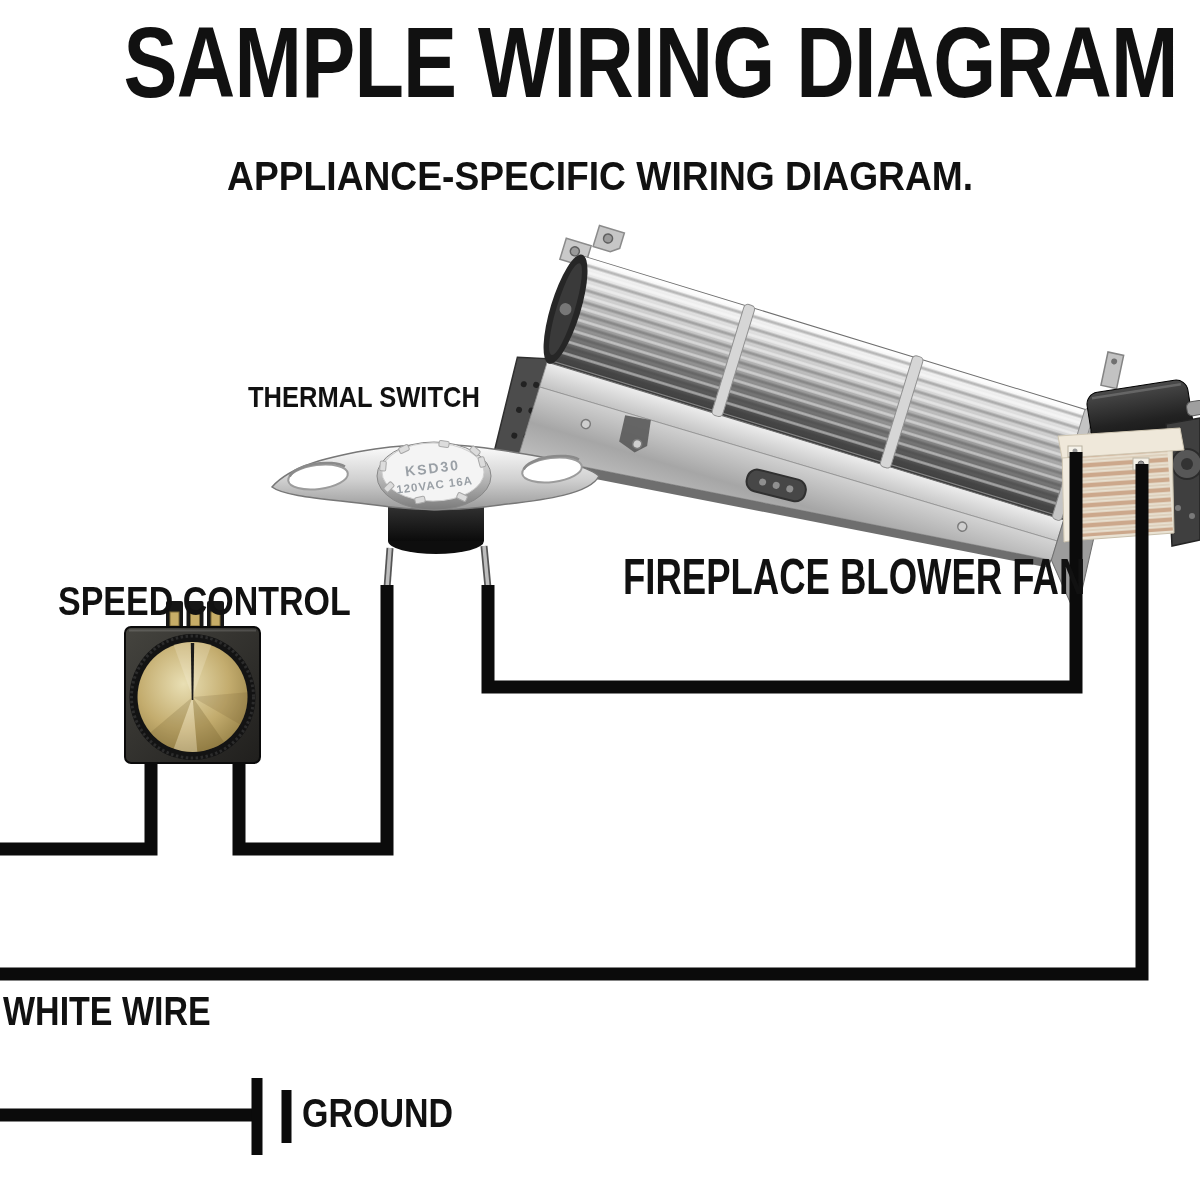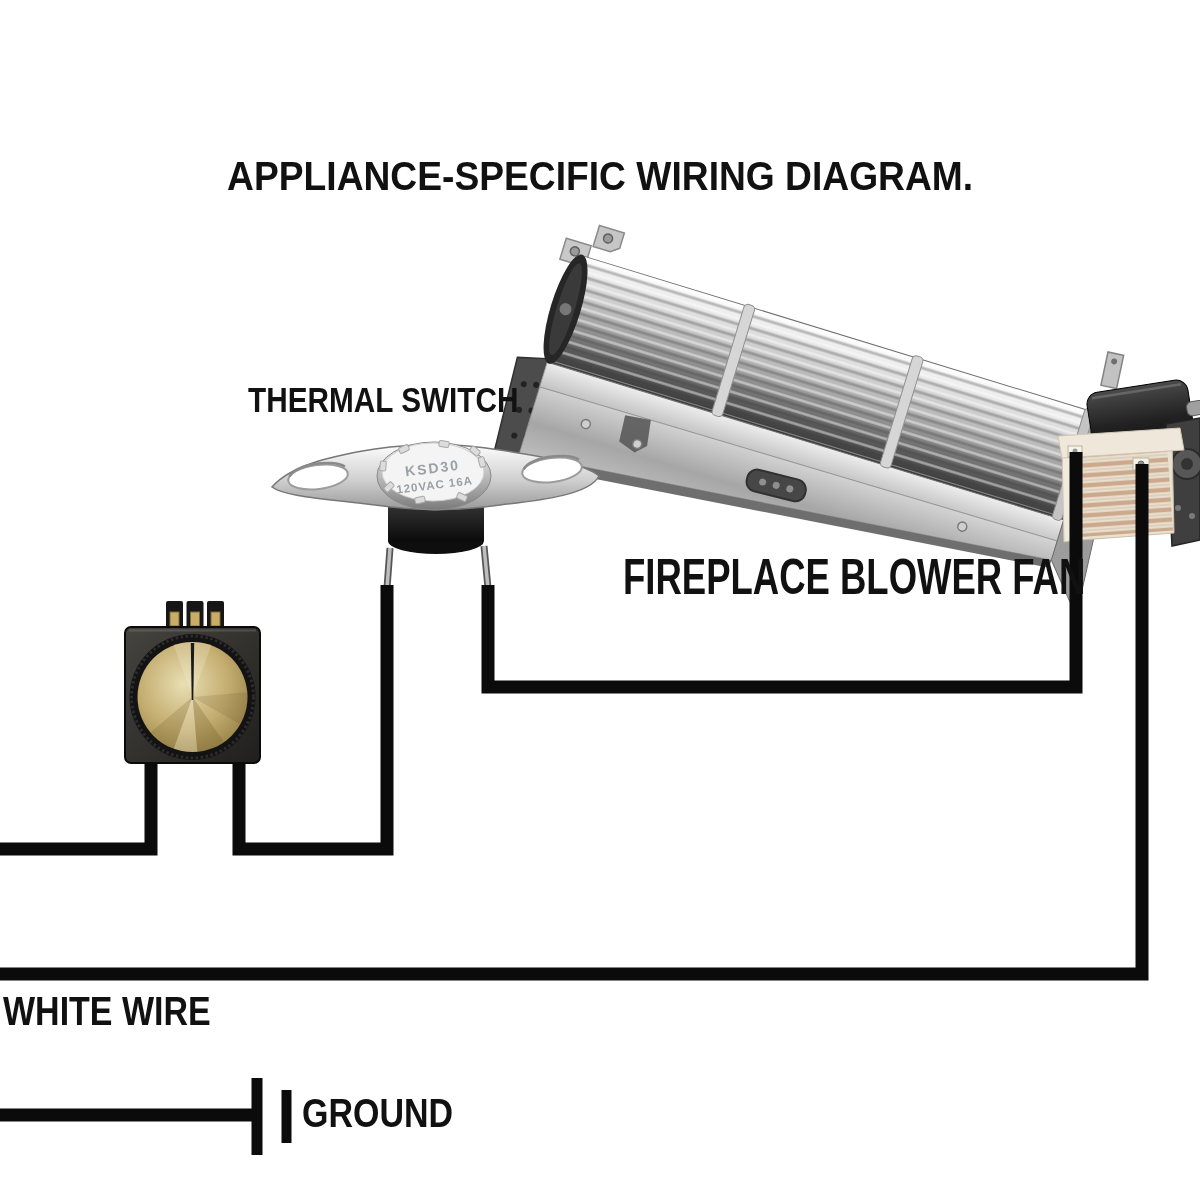--- a/index.html
+++ b/index.html
@@ -6,21 +6,21 @@
   .canvas{position:relative;width:1200px;height:1200px;background:#ffffff;overflow:hidden;
           font-family:"Liberation Sans",sans-serif;}
   svg.art{position:absolute;left:0;top:0;}
   .lbl{position:absolute;font-weight:bold;color:#111;white-space:nowrap;line-height:1;}
   .cx{display:inline-block;transform-origin:0 50%;}
   .row{position:absolute;left:0;width:1200px;text-align:center;font-weight:bold;color:#111;
        white-space:nowrap;line-height:1;}
   .cxc{display:inline-block;transform-origin:50% 50%;}
   .t-title{font-size:100px;transform:scaleX(.81);letter-spacing:-1px;}
   .t-sub{font-size:40px;transform:scaleX(.93);}
-  .f42{font-size:35px;} .f40{font-size:40px;} .f50{font-size:50px;}
+  .f42{font-size:30px;} .f40{font-size:40px;} .f50{font-size:50px;}
   .s85{transform:scaleX(.85);} .s73{transform:scaleX(.73);}
   svg text{font-family:"Liberation Sans",sans-serif;}
 </style>
 </head>
 <body>
 
 <div class="canvas">
 
   <svg class="art" width="1200" height="1200" viewBox="0 0 1200 1200">
     <defs>
@@ -254,27 +254,33 @@
       <polyline points="488,585 488,687 1076,687 1076,452"></polyline>
       <polyline points="1142,464 1142,974 0,974"></polyline>
       <line x1="0" y1="1115" x2="252" y2="1115"></line>
     </g>
     <g fill="#0b0b0b">
       <rect x="251.5" y="1078" width="11" height="77"></rect>
       <rect x="281.5" y="1090" width="10" height="53"></rect>
     </g>
   </svg>
 
+  <div class="row" style="top:12px;">
+    <span class="cxc t-title">SAMPLE WIRING DIAGRAM</span>
+  </div>
   <div class="row" style="top:156px;">
     <span class="cxc t-sub">APPLIANCE-SPECIFIC WIRING DIAGRAM.</span>
   </div>
 
   <div class="lbl f42" style="left:248px;top:382px;">
     <span class="cx s85">THERMAL SWITCH</span>
   </div>
+  <div class="lbl f40" style="left:58px;top:581px;">
+    <span class="cx s85">SPEED CONTROL</span>
+  </div>
   <div class="lbl f50" style="left:623px;top:552px;">
     <span class="cx s73">FIREPLACE BLOWER FAN</span>
   </div>
   <div class="lbl f40" style="left:3px;top:991px;">
     <span class="cx s85">WHITE WIRE</span>
   </div>
   <div class="lbl f40" style="left:302px;top:1093px;text-align:right;">
     <span class="cx s85">GROUND</span>
   </div>
 

